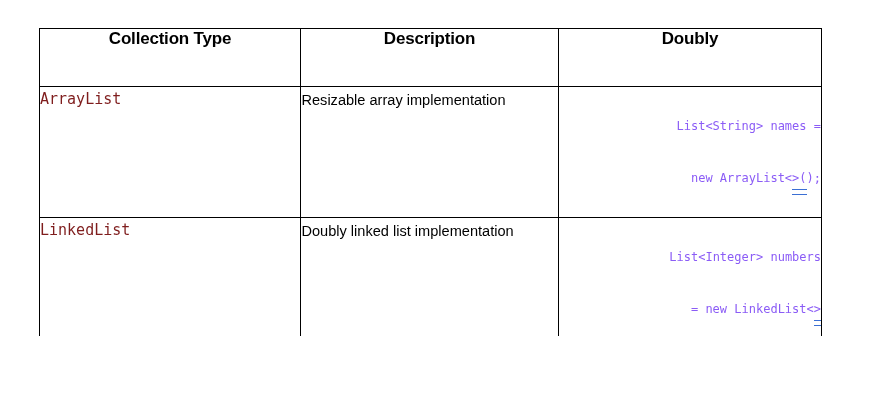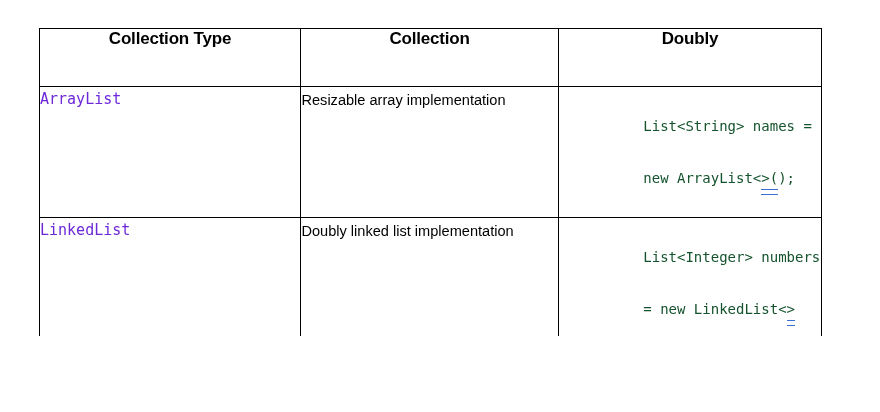--- a/index.html
+++ b/index.html
@@ -53,45 +53,46 @@
     font-weight: bold;
     font-size: 17px;
     color: #000000;
     letter-spacing: -0.2px;
   }
 
   
   .type-cell {
     font-family: "DejaVu Sans Mono", monospace;
     font-size: 15px;
-    color: #6d28d9;
+    color: #7f1d1d;
     padding: 6px 0 6px 9px;
     line-height: 25px;
     white-space: nowrap;
   }
 
   .desc-cell {
     font-family: "Liberation Sans", sans-serif;
     font-size: 15.5px;
     color: #000000;
     padding: 6px 6px 6px 6px;
     line-height: 26px;
     transform: scaleX(0.94);
     transform-origin: left top;
     width: 106%;
   }
 
   .ex-cell {
     font-family: "DejaVu Sans Mono", monospace;
-    font-size: 14px;
-    color: #14532d;
+    font-size: 12px;
+    color: #8b5cf6;
     padding: 6px 3px 6px 6px;
     line-height: 26px;
     white-space: pre-wrap;
     word-break: break-word;
+    text-align: right;
   }
 
   
   tr.row-arraylist  td { height: 55px; }
   tr.row-linkedlist td { height: 71px; }
 
   
   .grammar {
     position: relative;
     display: inline-block;
@@ -115,21 +116,21 @@
   <table class="collections-table">
     <colgroup>
       <col class="c-type">
       <col class="c-desc">
       <col class="c-ex">
     </colgroup>
 
     <thead>
       <tr>
         <th class="head-cell">Collection Type</th>
-        <th class="head-cell">Collection</th>
+        <th class="head-cell">Description</th>
         <th class="head-cell">Doubly</th>
       </tr>
     </thead>
 
     <tbody>
 
       <tr class="row-arraylist">
         <td class="type-cell">ArrayList</td>
         <td class="desc-cell">Resizable array implementation</td>
         <td class="ex-cell">

